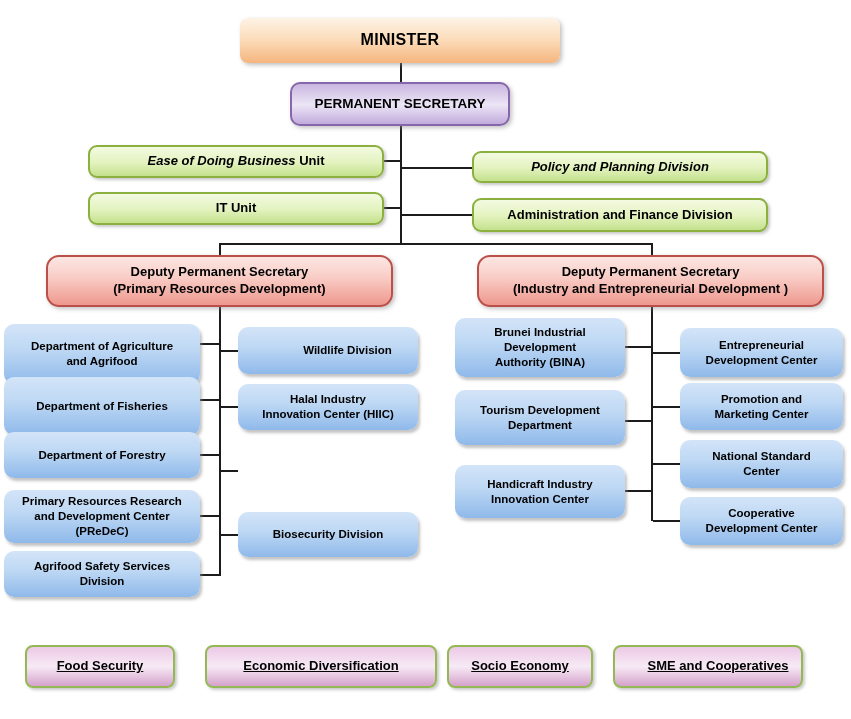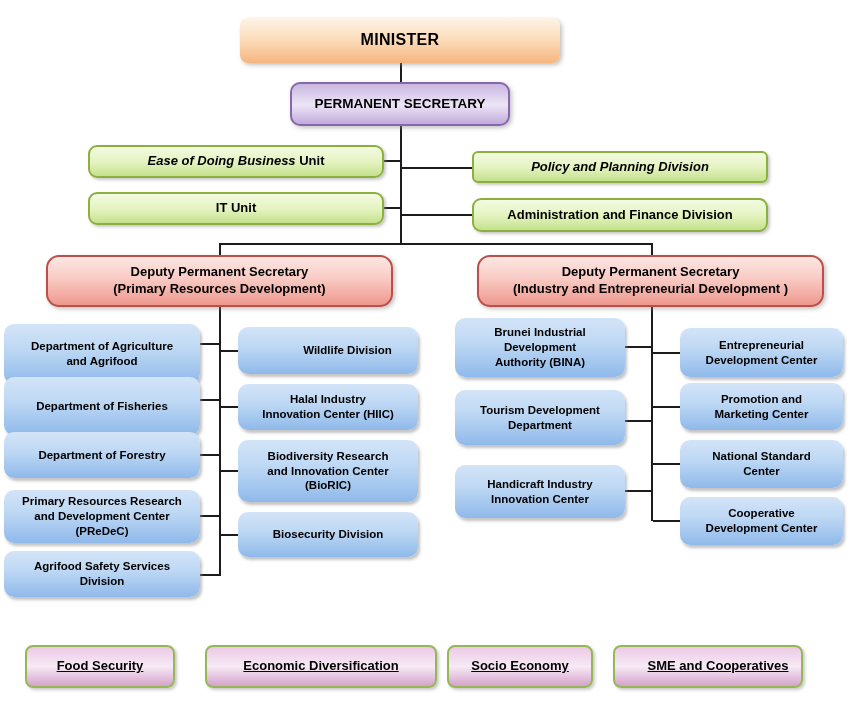--- a/index.html
+++ b/index.html
@@ -82,21 +82,21 @@
   <div class="node secretary" style="left:290px;top:82px;width:220px;height:44px;">PERMANENT SECRETARY</div>
 
   <div class="node minister" style="left:240px;top:18px;width:320px;height:45px;">MINISTER</div>
 
   <div class="node unit" style="left:88px;top:145px;width:296px;height:33px;">
     <span><i class="it">Ease of Doing Business</i><span> Unit</span></span>
   </div>
   <div class="node unit" style="left:88px;top:192px;width:296px;height:33px;">
     <span><i class="it"></i><span>IT Unit</span></span>
   </div>
-  <div class="node unit" style="left:472px;top:151px;width:296px;height:32px;border-radius:6px;">
+  <div class="node unit" style="left:472px;top:151px;width:296px;height:32px;">
     <span><i class="it">Policy and Planning Division</i><span></span></span>
   </div>
   <div class="node unit" style="left:472px;top:198px;width:296px;height:34px;">
     <span><i class="it"></i><span>Administration and Finance Division</span></span>
   </div>
 
   <div class="node deputy" style="left:46px;top:255px;width:347px;height:52px;">Deputy Permanent Secretary
 (Primary Resources Development)</div>
   <div class="node deputy" style="left:477px;top:255px;width:347px;height:52px;">Deputy Permanent Secretary
 (Industry and Entrepreneurial Development )</div>
@@ -107,23 +107,20 @@
   <div class="node blue" style="left:4px;top:432px;width:196px;height:46px;">Department of Forestry</div>
   <div class="node blue" style="left:4px;top:490px;width:196px;height:53px;">Primary Resources Research
 and Development Center
 (PReDeC)</div>
   <div class="node blue" style="left:4px;top:551px;width:196px;height:46px;">Agrifood Safety Services
 Division</div>
 
   <div class="node blue" style="left:238px;top:327px;width:180px;height:47px;padding-left:39px;">Wildlife Division</div>
   <div class="node blue" style="left:238px;top:384px;width:180px;height:46px;">Halal Industry
 Innovation Center (HIIC)</div>
-  <div class="node blue" style="left:238px;top:440px;width:180px;height:62px;">Biodiversity Research
-and Innovation Center
-(BioRIC)</div>
   <div class="node blue" style="left:238px;top:512px;width:180px;height:45px;">Biosecurity Division</div>
 
   <div class="node blue" style="left:455px;top:318px;width:170px;height:59px;">Brunei Industrial
 Development
 Authority (BINA)</div>
   <div class="node blue" style="left:455px;top:390px;width:170px;height:55px;">Tourism Development
 Department</div>
   <div class="node blue" style="left:455px;top:465px;width:170px;height:53px;">Handicraft Industry
 Innovation Center</div>
 

